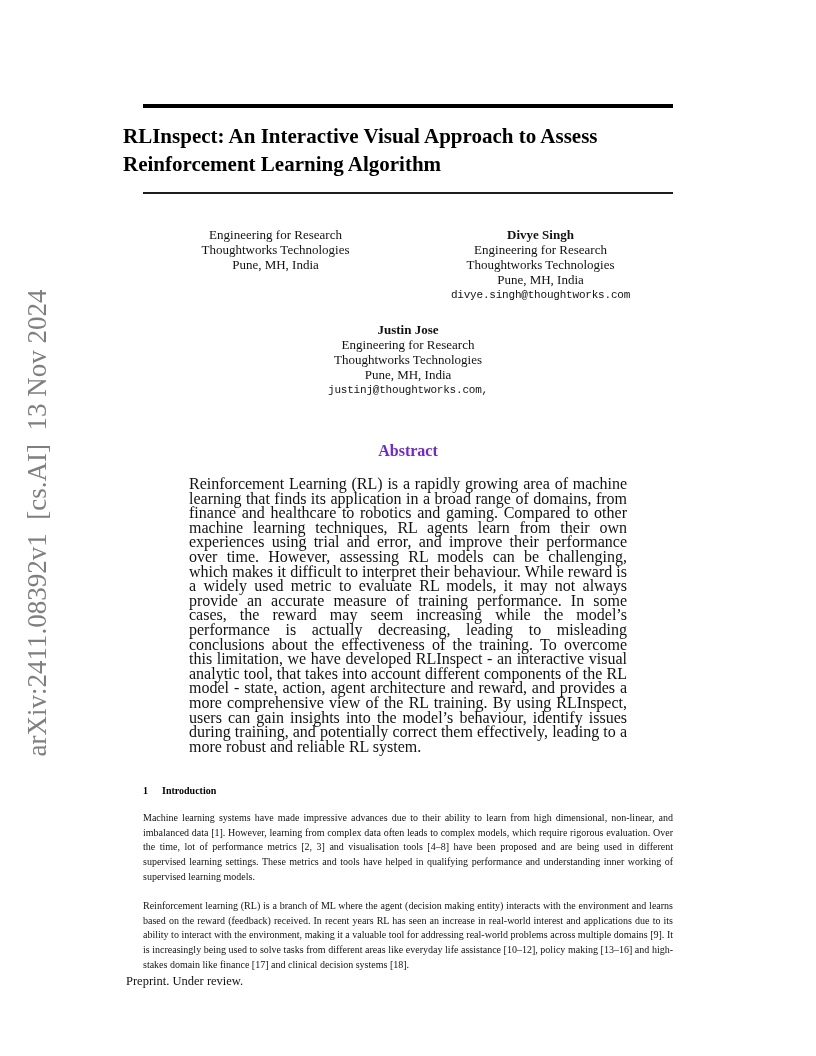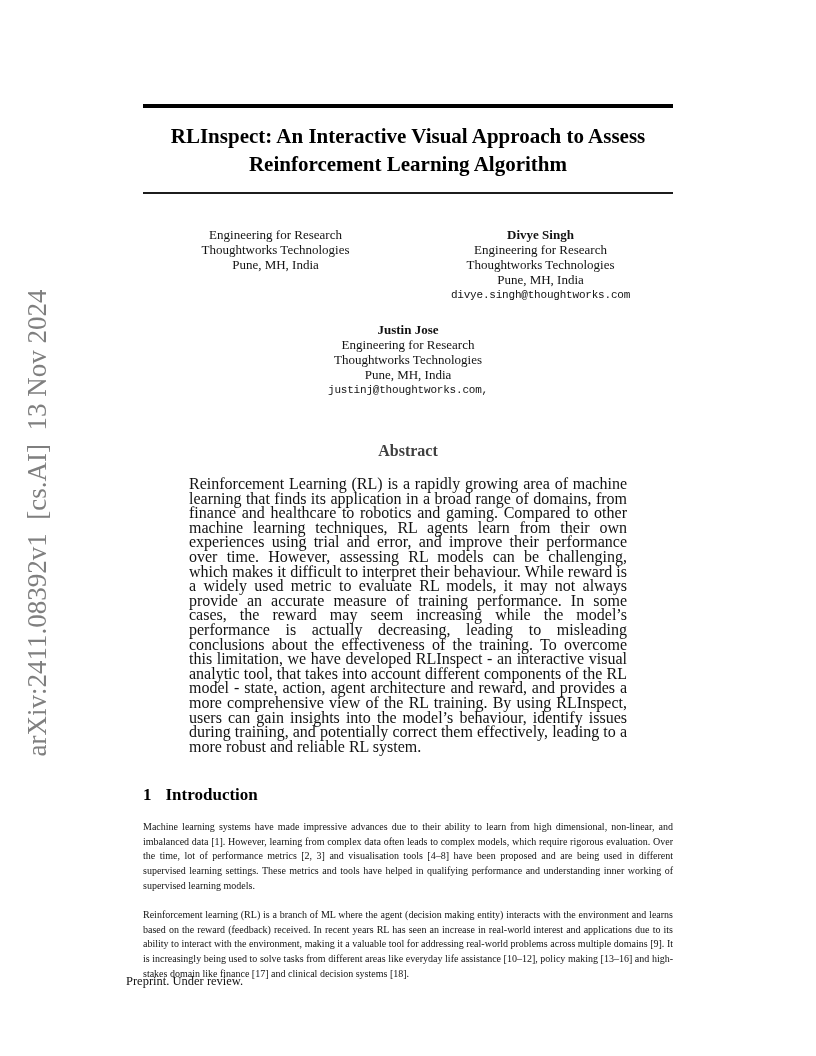--- a/index.html
+++ b/index.html
@@ -39,21 +39,21 @@
     margin: 0;
   }
   .rule-thin {
     height: 2px;
     background: #1c1c1c;
     margin-top: 14px;
   }
   .paper-title {
     width: 570px;
     margin: 14px 0 0 -20px;
-    text-align: center;
+    text-align: left;
     font-size: 21px;
     font-weight: bold;
     line-height: 28px;
     color: #000000;
   }
   .authors-row {
     display: flex;
     justify-content: center;
   }
   .authors-row.first { margin-top: 33px; }
@@ -71,32 +71,32 @@
     font-family: "Liberation Mono", monospace;
     font-size: 11px;
     letter-spacing: -0.2px;
     margin-top: 1px;
   }
   .abstract-heading {
     margin-top: 44px;
     text-align: center;
     font-size: 16px;
     font-weight: bold;
-    color: #404040;
+    color: #6d28d9;
   }
   .abstract-body {
     width: 438px;
     margin: 17px auto 0;
     font-size: 16px;
     line-height: 14.6px;
     text-align: justify;
   }
   .section-heading {
     margin-top: 31px;
-    font-size: 17px;
+    font-size: 10px;
     font-weight: bold;
     color: #000000;
   }
   .section-heading .num {
     display: inline-block;
     margin-right: 14px;
   }
   .body-para {
     margin-top: 15px;
     font-size: 10px;

